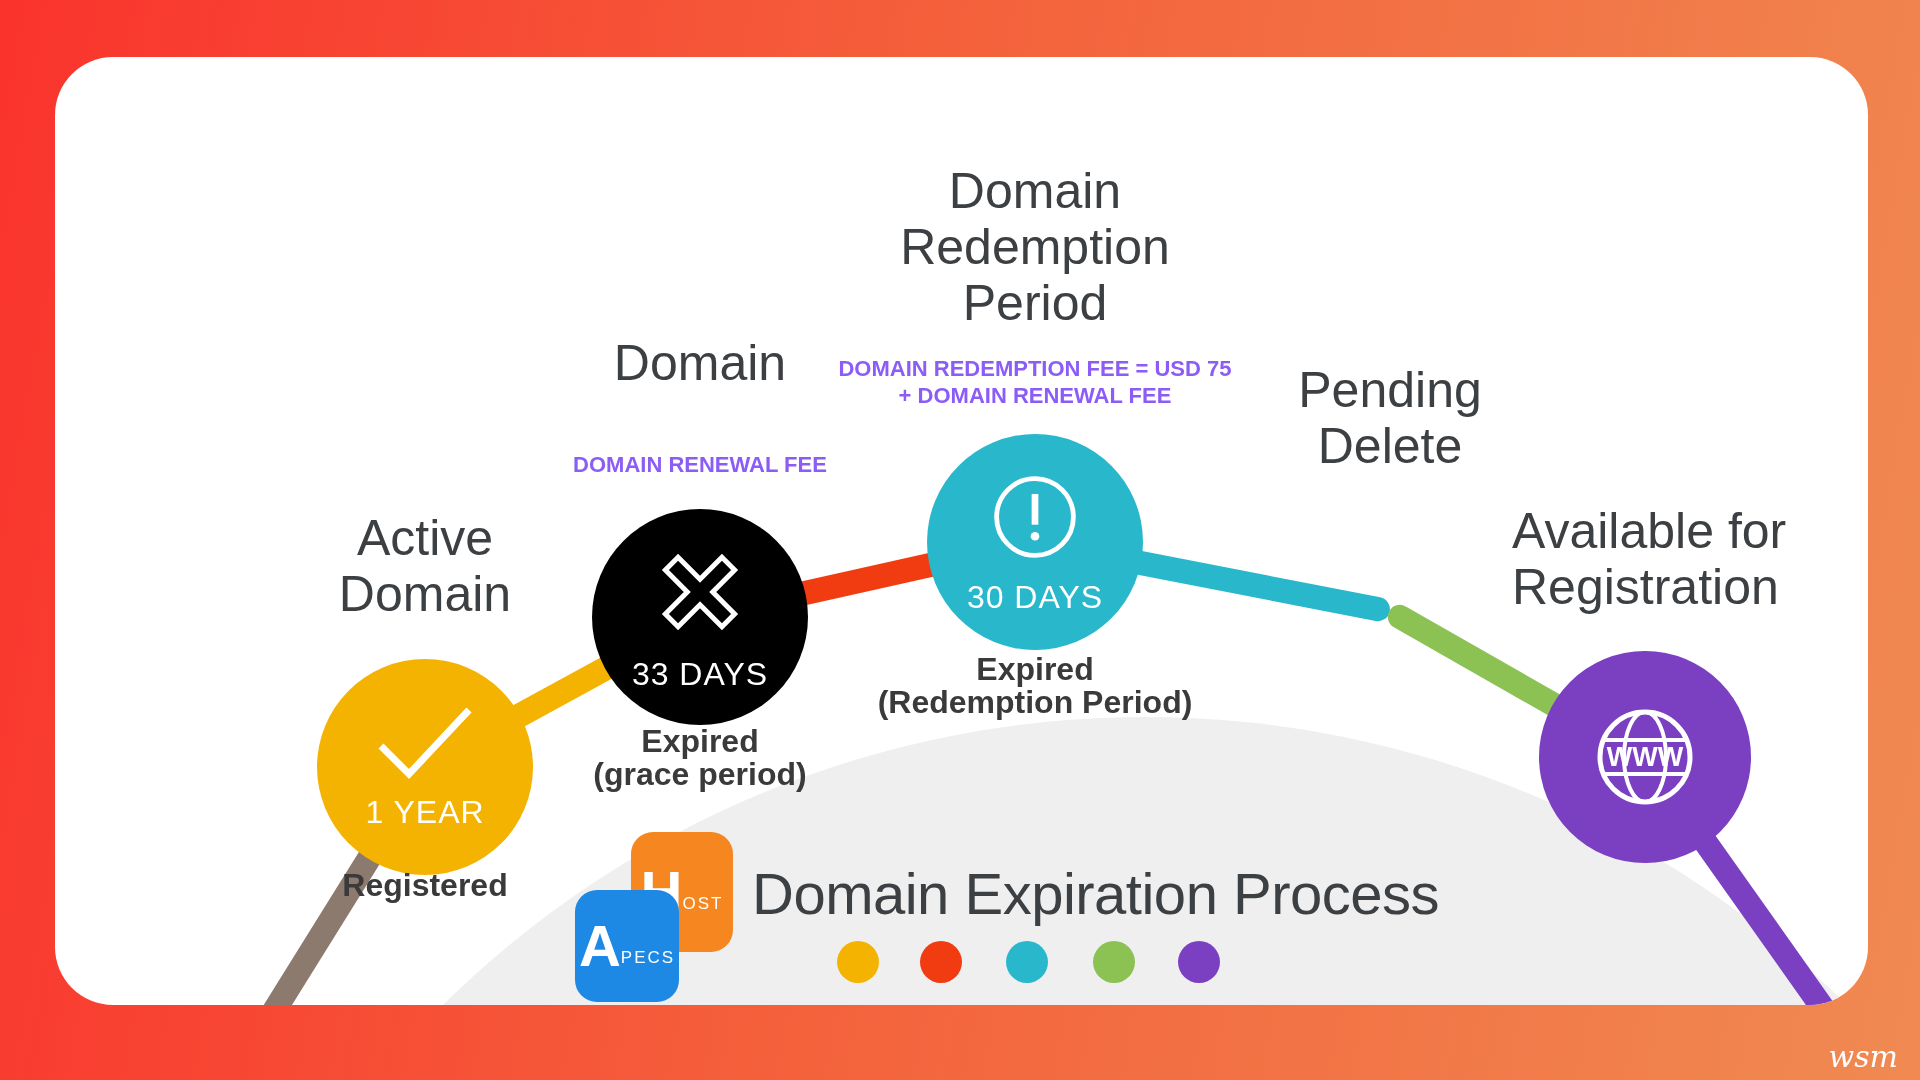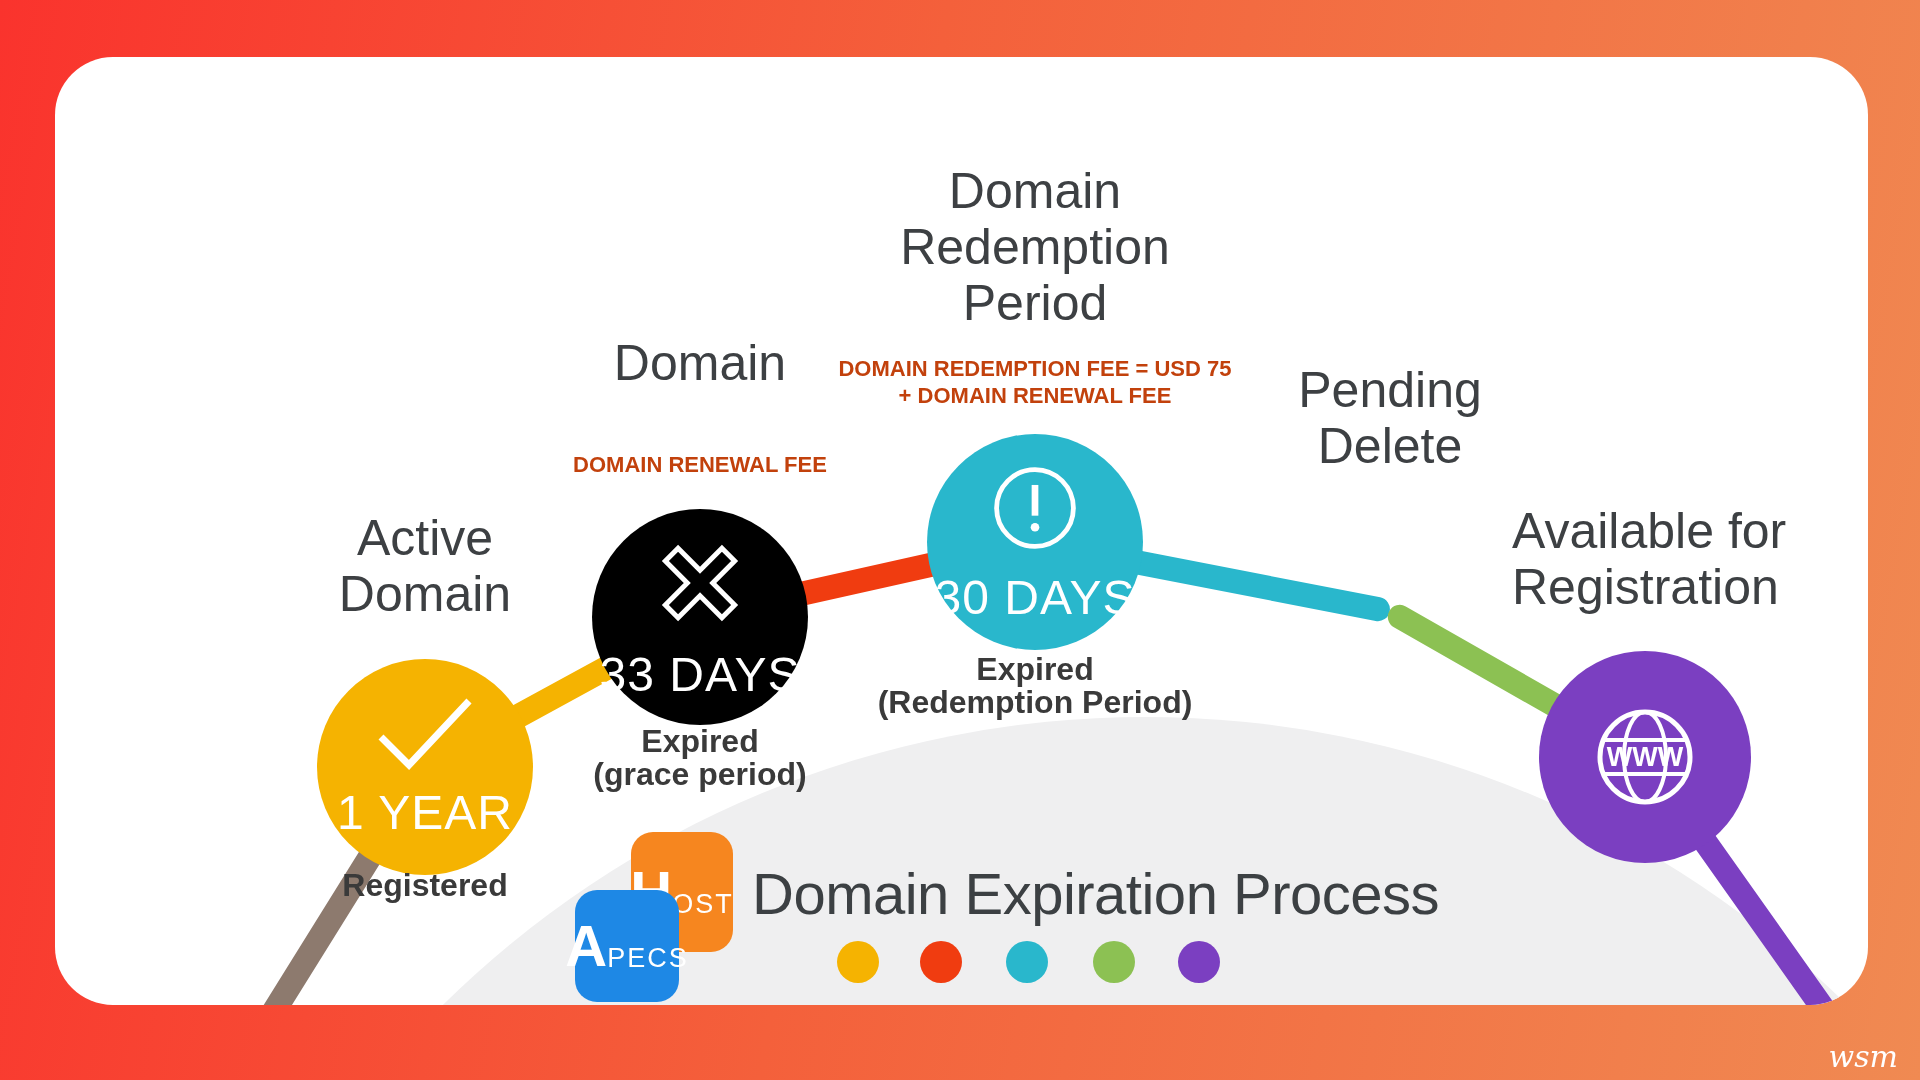--- a/index.html
+++ b/index.html
@@ -25,51 +25,51 @@
   #tail-purple{width:441px;left:1497px;top:868px;transform:rotate(54.7deg);}
   .circle{
     position:absolute;border-radius:50%;z-index:3;color:#fff;
     display:flex;flex-direction:column;align-items:center;justify-content:center;
   }
   #c1{left:262px;top:602px;width:216px;height:216px;}
   #c2{left:537px;top:452px;width:216px;height:216px;}
   #c3{left:872px;top:377px;width:216px;height:216px;}
   #c4{left:1228px;top:448px;width:212px;height:212px;}
   #c5{left:1484px;top:594px;width:212px;height:212px;}
-  .days{font-size:48px;letter-spacing:1px;margin-top:14px;}
+  .days{font-size:32px;letter-spacing:1px;margin-top:14px;}
   .stage-title{
     position:absolute;z-index:4;font-size:50px;line-height:56px;
     color:#3d4043;text-align:center;
   }
   #t1{left:220px;top:453px;width:300px;}
   #t2{left:445px;top:278px;width:400px;}
   #t3{left:770px;top:106px;width:420px;}
   #t4{left:1185px;top:305px;width:300px;}
   #t5{left:1457px;top:446px;width:360px;text-align:left;}
   .fee{
     position:absolute;z-index:4;font-size:22px;font-weight:bold;line-height:27px;
-    color:#c2410c;text-align:center;
+    color:#8b5cf6;text-align:center;
   }
   #fee2{left:445px;top:394px;width:400px;}
   #fee3{left:760px;top:298px;width:440px;}
   .sub{
     position:absolute;z-index:4;font-size:32px;font-weight:bold;line-height:33px;
     color:#3a3a3a;text-align:center;
   }
   #sub1{left:220px;top:812px;width:300px;}
   #sub2{left:495px;top:668px;width:300px;}
   #sub3{left:780px;top:596px;width:400px;}
   .logo-sq{
     position:absolute;border-radius:22px;color:#fff;
     display:flex;align-items:center;justify-content:center;
   }
   #logo-host{left:576px;top:775px;width:102px;height:120px;z-index:5;}
   #logo-apecs{left:520px;top:833px;width:104px;height:112px;z-index:6;}
   .logo-big{font-size:58px;font-weight:bold;line-height:1;}
-  .logo-small{font-size:27px;letter-spacing:2px;margin-top:24px;}
+  .logo-small{font-size:17px;letter-spacing:2px;margin-top:24px;}
   .main-title{
     position:absolute;left:697px;top:808px;z-index:4;white-space:nowrap;
     font-size:58px;line-height:58px;letter-spacing:-0.5px;color:#3c4043;
   }
   .dot{position:absolute;top:884px;width:42px;height:42px;border-radius:50%;z-index:4;}
   #dot-0{left:782px;} #dot-1{left:865px;} #dot-2{left:951px;} #dot-3{left:1038px;} #dot-4{left:1123px;}
   .watermark{
     position:absolute;right:22px;bottom:6px;color:#ffffff;font-size:30px;
     font-style:italic;font-family:"DejaVu Serif",serif;
   }

